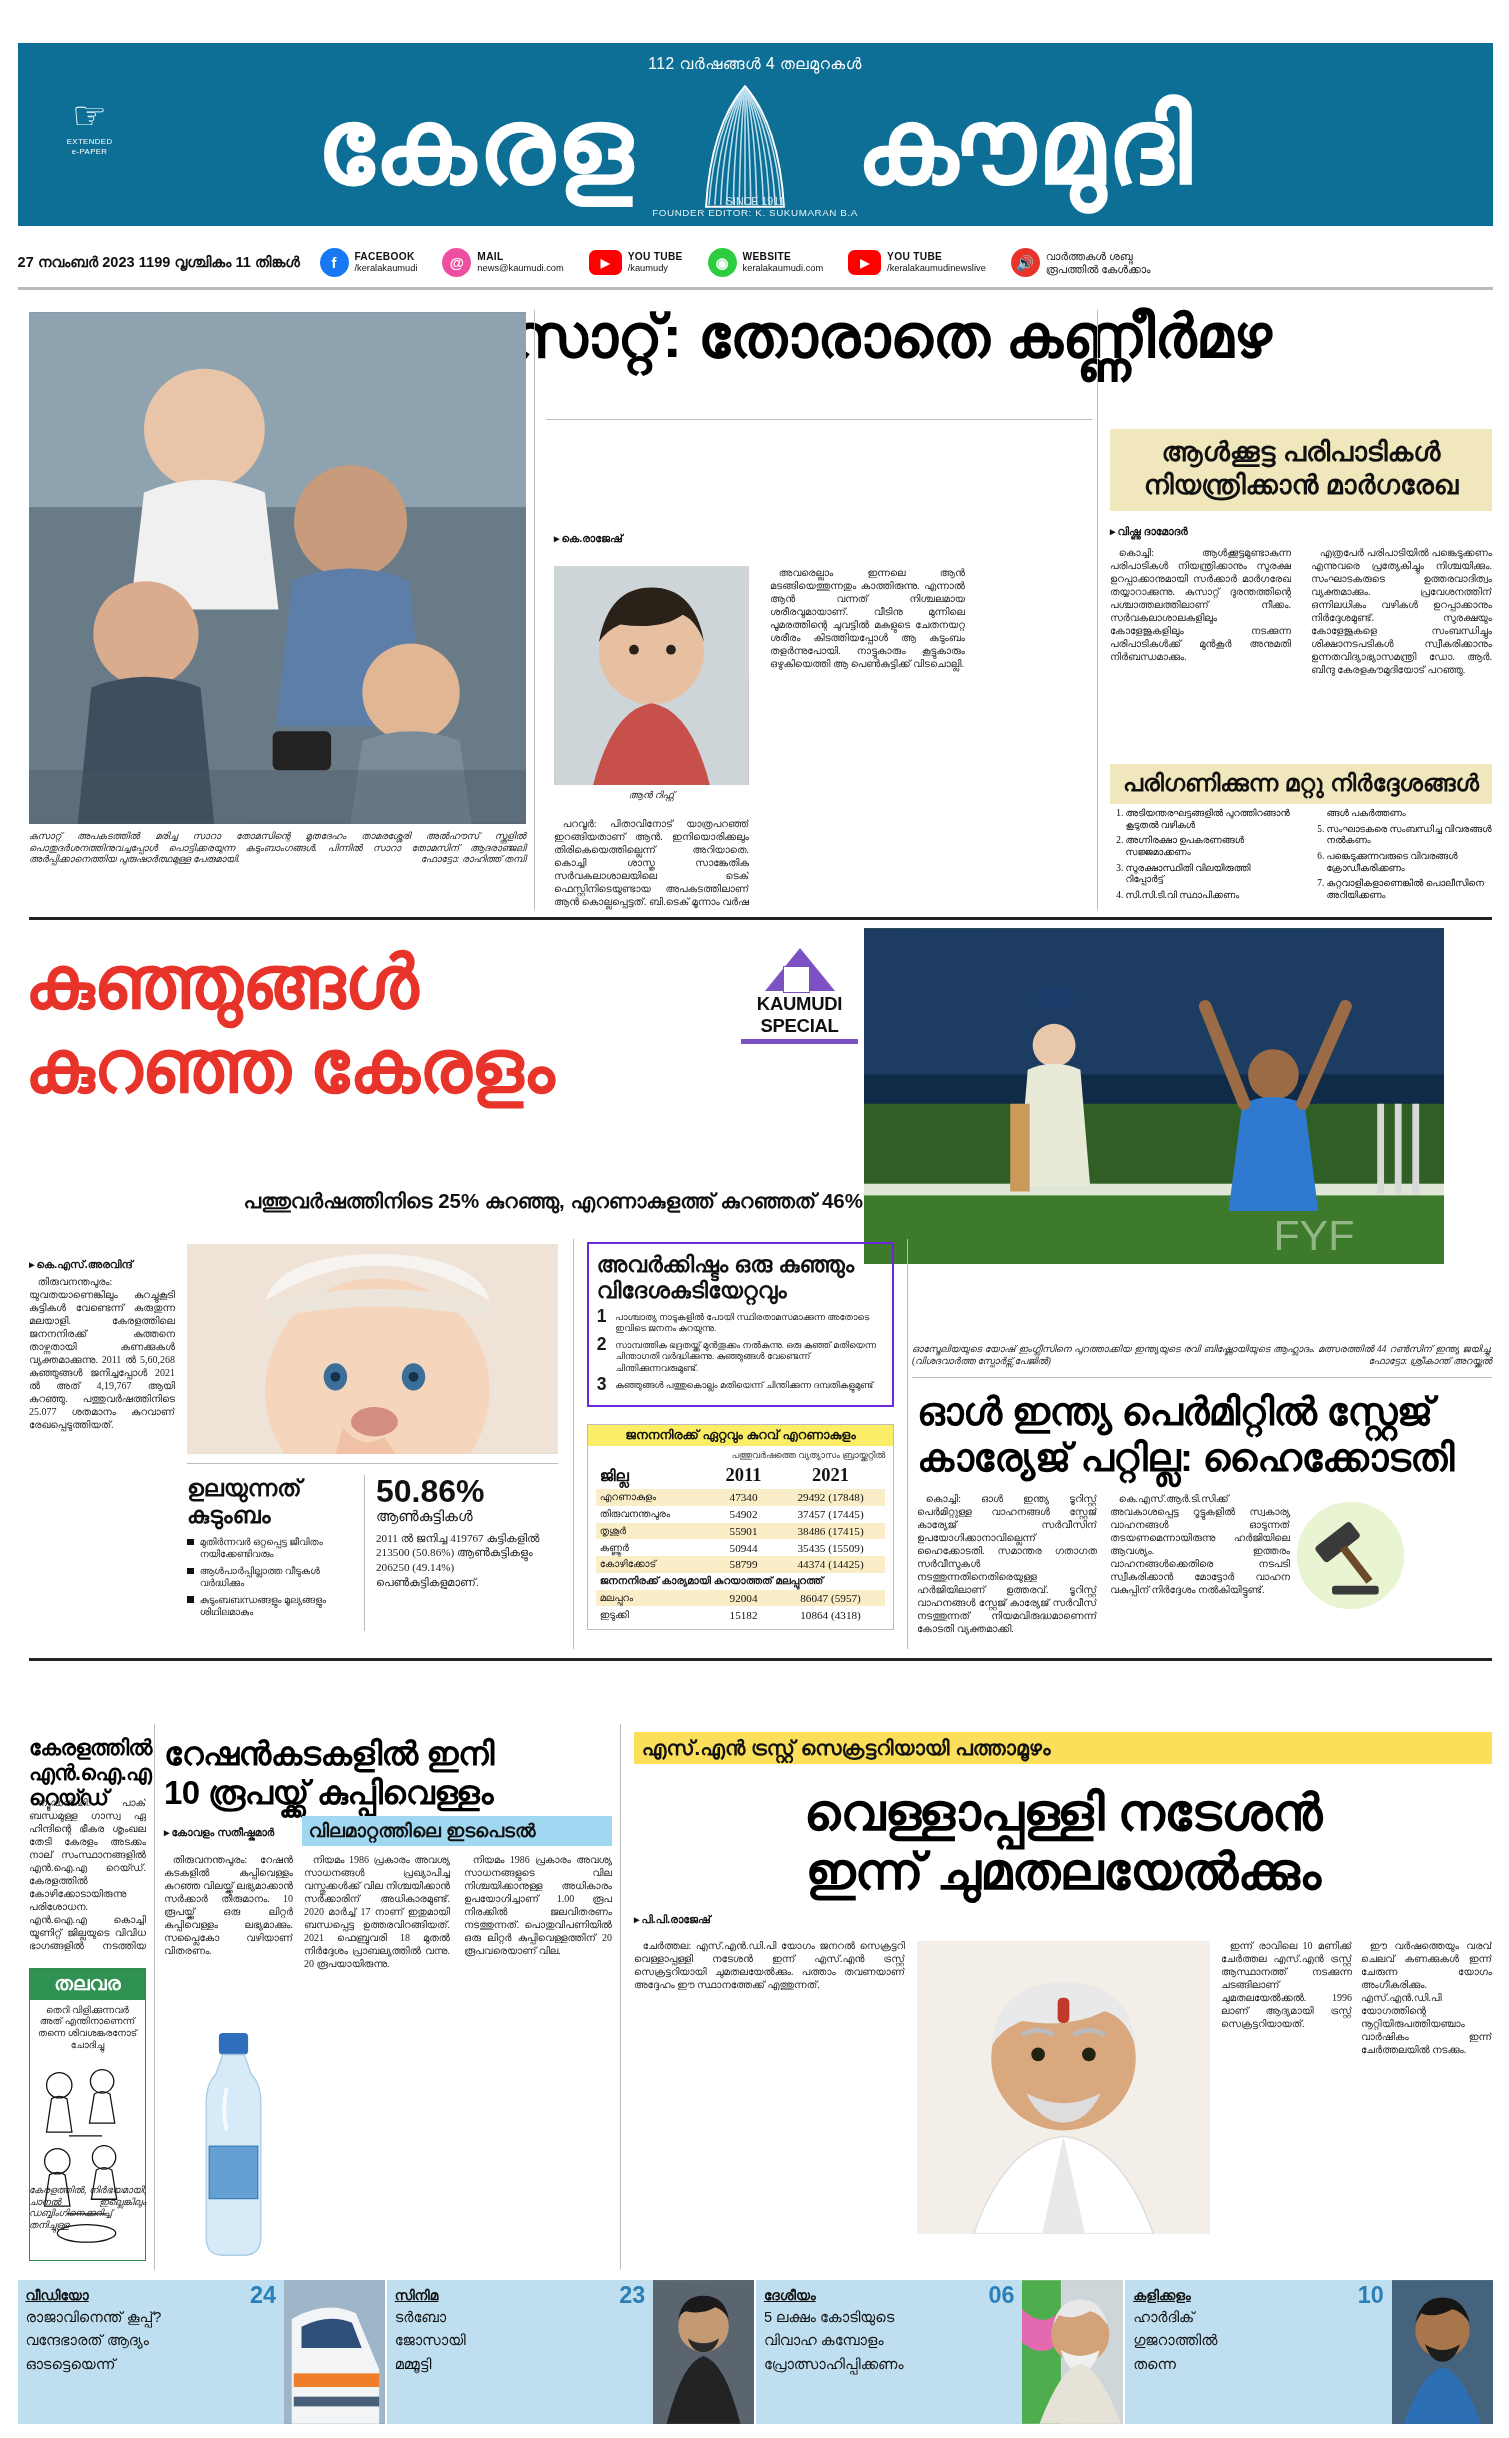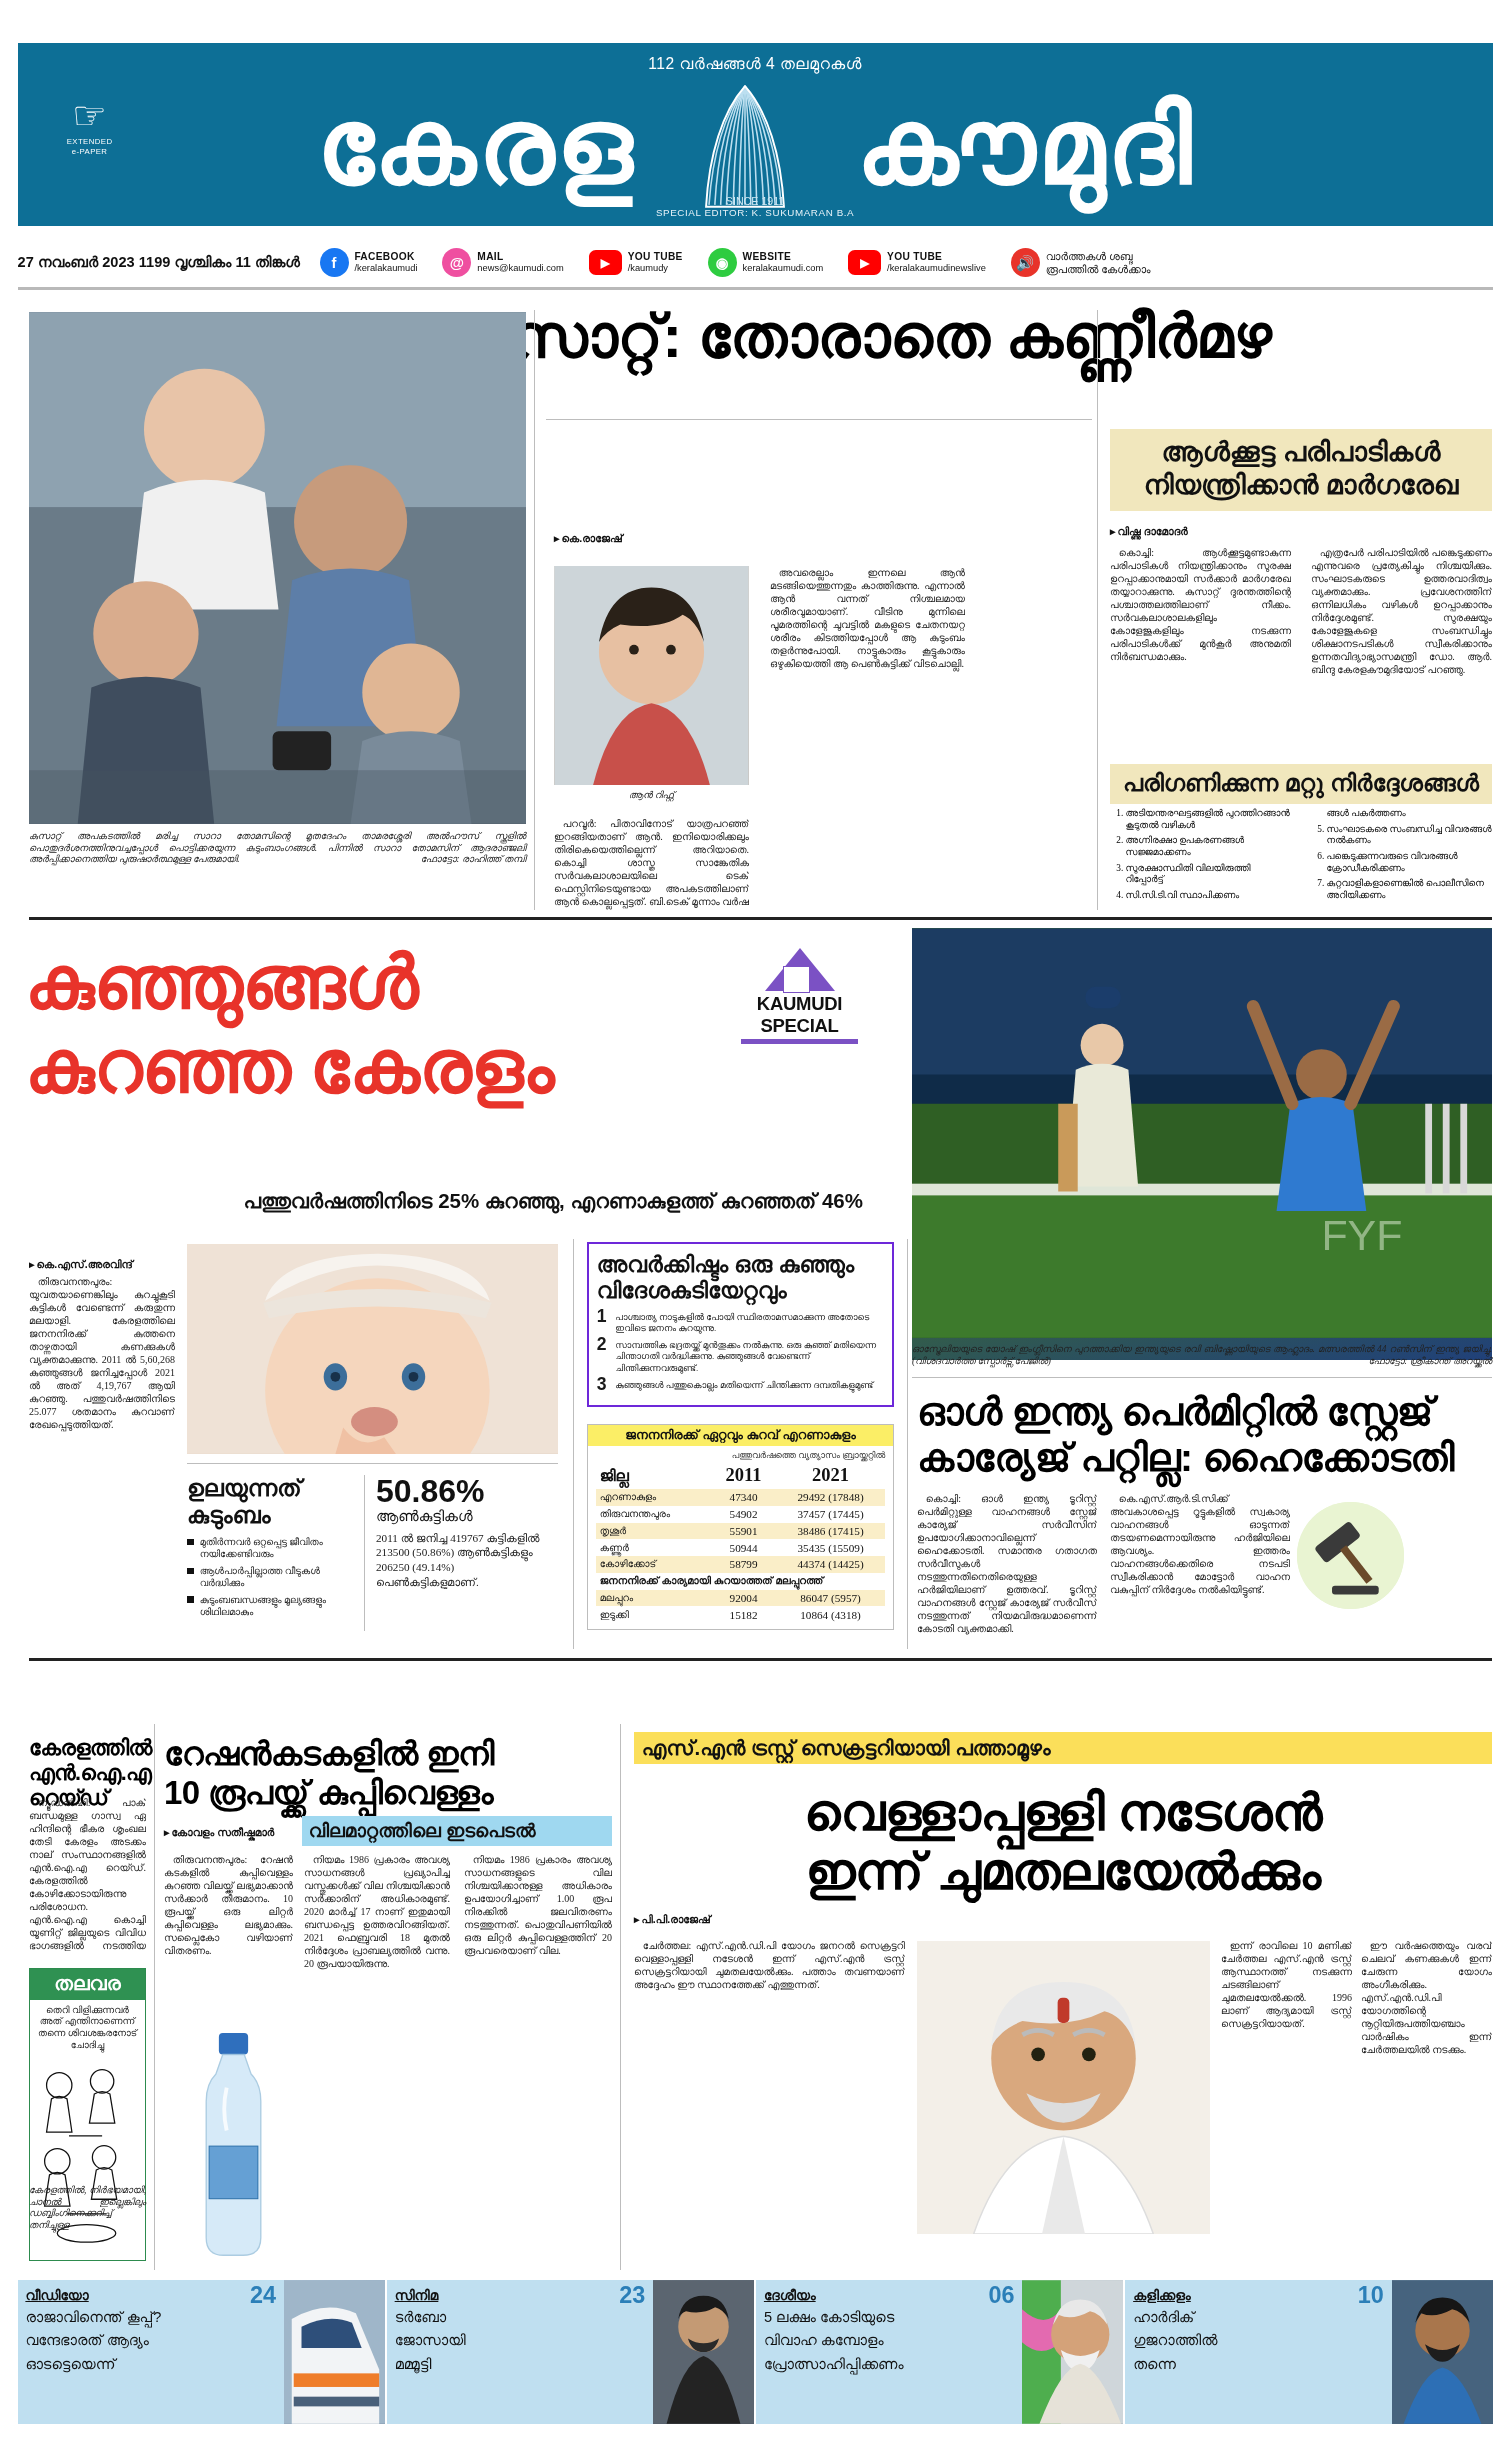--- a/index.html
+++ b/index.html
@@ -234,21 +234,21 @@
               <path d="M75 4 C88 30 98 70 100 126"></path>
             <path d="M75 4 C91 30 103 70 106 126"></path>
               <path d="M75 4 C94 30 108 70 112 126"></path>
           </g>
           <path d="M75 4 C52 30 38 74 35 128 L115 128 C112 74 98 30 75 4 Z" fill="none" stroke="#ffffff" stroke-width="2"></path>
         </svg>
       </span>
       <span class="mast-word">കൗമുദി</span>
     </div>
     <div class="mast-since">SINCE 1911</div>
-    <div class="mast-founder">SPECIAL EDITOR: K. SUKUMARAN B.A</div>
+    <div class="mast-founder">FOUNDER EDITOR: K. SUKUMARAN B.A</div>
   </div>
 
   <div class="infobar">
     <div class="dateline">27 നവംബർ 2023  1199 വൃശ്ചികം 11 തിങ്കൾ</div>
 
     <div class="social">
       <div class="sicon" style="background:#1877f2">f</div>
       <div class="stext">
         <b>FACEBOOK</b>
         <span>/keralakaumudi</span>
@@ -391,21 +391,21 @@
     <div>കുറഞ്ഞ കേരളം</div>
   </div>
   <div class="kaumudi-special">
     <div class="ks-tri"></div>
     <div class="ks-txt">KAUMUDI</div>
     <div class="ks-txt">SPECIAL</div>
     <div class="ks-bar"></div>
   </div>
   <div class="red-sub">പത്തുവർഷത്തിനിടെ 25% കുറഞ്ഞു, എറണാകുളത്ത് കുറഞ്ഞത് 46%</div>
 
-  <div class="photo ph-grad-c" style="left:912px; top:928px; width:580px; height:432px;">
+  <div class="photo ph-grad-c" style="left:864px; top:928px; width:580px; height:336px;">
     <svg width="580" height="410" viewBox="0 0 595 420">
       <rect width="595" height="420" fill="#2f5f24"></rect>
       <rect x="0" y="0" width="595" height="160" fill="#1c3c62"></rect>
       <rect x="0" y="150" width="595" height="30" fill="#0f2b48"></rect>
       <rect x="0" y="270" width="595" height="150" fill="#3d7a2c"></rect>
       <rect x="0" y="262" width="595" height="12" fill="#dfe6d8"></rect>
       <g>
         <circle cx="195" cy="120" r="22" fill="#e8c8a8"></circle>
         <path d="M168 145 q27 -12 54 0 l10 120 h-74 z" fill="#e9e9d8"></path>
         <rect x="178" y="60" width="36" height="22" rx="10" fill="#1b3d6b"></rect>

